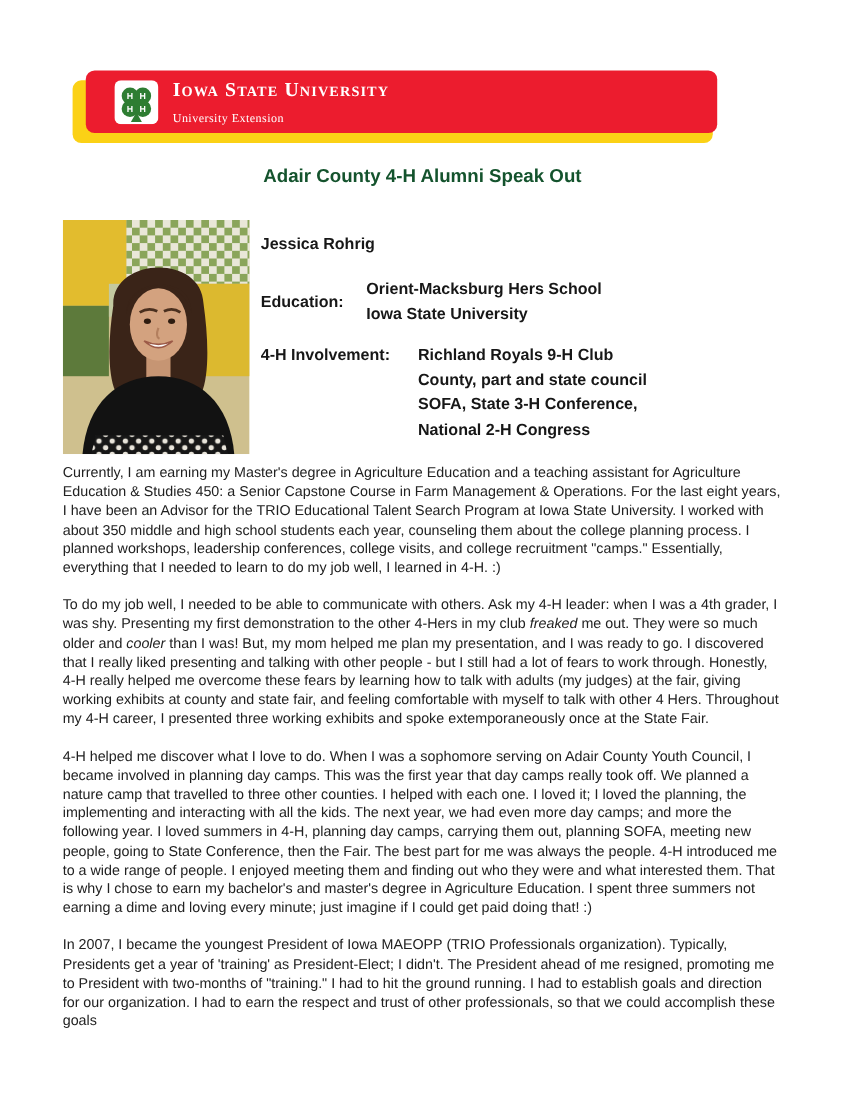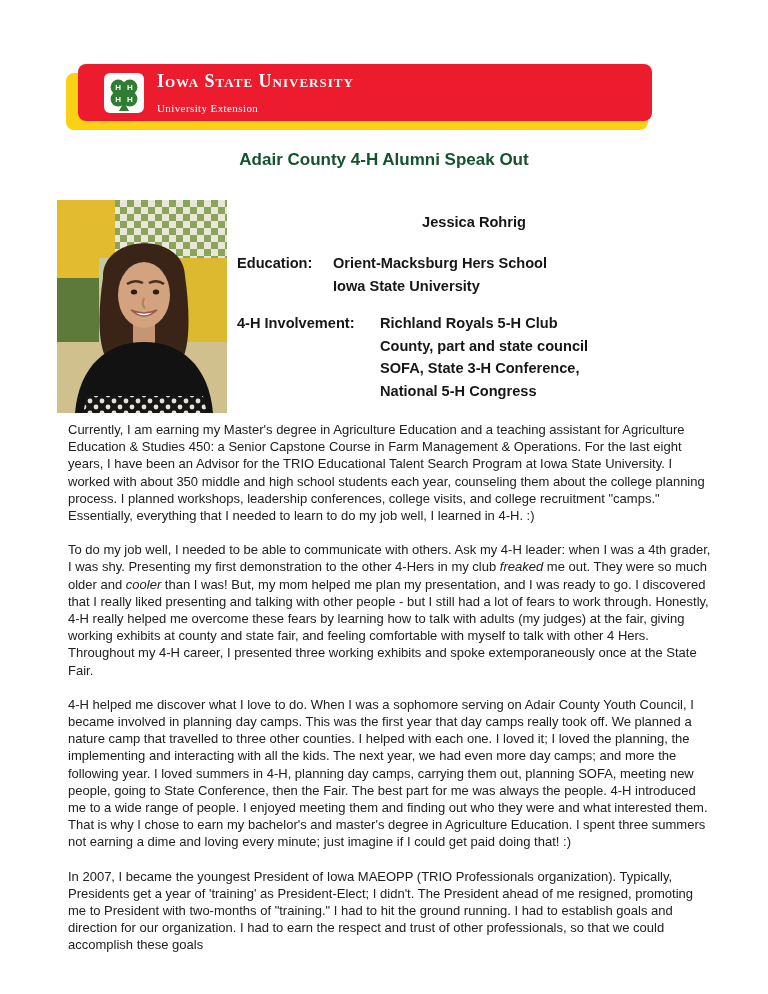--- a/index.html
+++ b/index.html
@@ -37,33 +37,33 @@
     font-size:17px; font-weight:bold; color:#14532d;
   }
 
   
   .profile { position:absolute; top:200px; left:57px; width:654px; height:215px; }
   .photo { position:absolute; left:0; top:0; width:170px; height:213px; overflow:hidden; }
   .info {
     margin-left:180px; padding-top:11px;
     font-weight:bold; font-size:14.6px; color:#171717;
   }
-  .info .name { line-height:22px; margin-bottom:19px;text-align:center; }
+  .info .name { line-height:22px; margin-bottom:19px; }
   .row { display:flex; margin-bottom:15px; }
   .row .label { flex:0 0 auto; line-height:22.5px; }
-  .row.edu .label { width:96px; }
+  .row.edu .label { width:96px;margin-top:12px; }
   .row.inv .label { width:143px; }
   .val-line { line-height:22.5px; }
 
   
   .article {
     position:absolute; top:421px; left:57px; width:654px;
     font-size:13px; line-height:17.2px; color:#212121; text-align:left;
   }
-  .article p { margin:0 0 17px 11px; }
+  .article p { margin:0 0 17px 0; }
   .it { font-style:italic; }
 </style>
 </head>
 <body>
 
 <div class="page" style="--red: #EC1C2E; --yellow: #FBD116;">
 
   <div class="banner-wrap">
     <div class="banner-yellow"></div>
     <div class="banner-red">
@@ -135,24 +135,24 @@
       <div class="row edu">
         <div class="label">Education:</div>
         <div class="values">
             <div class="val-line">Orient-Macksburg Hers School</div>
             <div class="val-line">Iowa State University</div>
           </div>
       </div>
       <div class="row inv">
         <div class="label">4-H Involvement:</div>
         <div class="values">
-            <div class="val-line">Richland Royals 5-H Club</div>
+            <div class="val-line">Richland Royals 9-H Club</div>
             <div class="val-line">County, part and state council</div>
             <div class="val-line">SOFA, State 3-H Conference,</div>
-            <div class="val-line">National 5-H Congress</div>
+            <div class="val-line">National 2-H Congress</div>
           </div>
       </div>
     </div>
   </div>
 
   <div class="article">
       <p><span>Currently, I am earning my Master's degree in Agriculture Education and a teaching assistant for Agriculture Education &amp; Studies 450: a Senior Capstone Course in Farm Management &amp; Operations. For the last eight years, I have been an Advisor for the TRIO Educational Talent Search Program at Iowa State University. I worked with about 350 middle and high school students each year, counseling them about the college planning process. I planned workshops, leadership conferences, college visits, and college recruitment "camps." Essentially, everything that I needed to learn to do my job well, I learned in 4-H. :)</span></p>
       <p><span>To do my job well, I needed to be able to communicate with others. Ask my 4-H leader: when I was a 4th grader, I was shy. Presenting my first demonstration to the other 4-Hers in my club </span><span class="it">freaked</span><span> me out. They were so much older and </span><span class="it">cooler</span><span> than I was! But, my mom helped me plan my presentation, and I was ready to go. I discovered that I really liked presenting and talking with other people - but I still had a lot of fears to work through. Honestly, 4-H really helped me overcome these fears by learning how to talk with adults (my judges) at the fair, giving working exhibits at county and state fair, and feeling comfortable with myself to talk with other 4 Hers. Throughout my 4-H career, I presented three working exhibits and spoke extemporaneously once at the State Fair.</span></p>
       <p><span>4-H helped me discover what I love to do. When I was a sophomore serving on Adair County Youth Council, I became involved in planning day camps. This was the first year that day camps really took off. We planned a nature camp that travelled to three other counties. I helped with each one. I loved it; I loved the planning, the implementing and interacting with all the kids. The next year, we had even more day camps; and more the following year. I loved summers in 4-H, planning day camps, carrying them out, planning SOFA, meeting new people, going to State Conference, then the Fair. The best part for me was always the people. 4-H introduced me to a wide range of people. I enjoyed meeting them and finding out who they were and what interested them. That is why I chose to earn my bachelor's and master's degree in Agriculture Education. I spent three summers not earning a dime and loving every minute; just imagine if I could get paid doing that! :)</span></p>
       <p><span>In 2007, I became the youngest President of Iowa MAEOPP (TRIO Professionals organization). Typically, Presidents get a year of 'training' as President-Elect; I didn't. The President ahead of me resigned, promoting me to President with two-months of "training." I had to hit the ground running. I had to establish goals and direction for our organization. I had to earn the respect and trust of other professionals, so that we could accomplish these goals</span></p>

